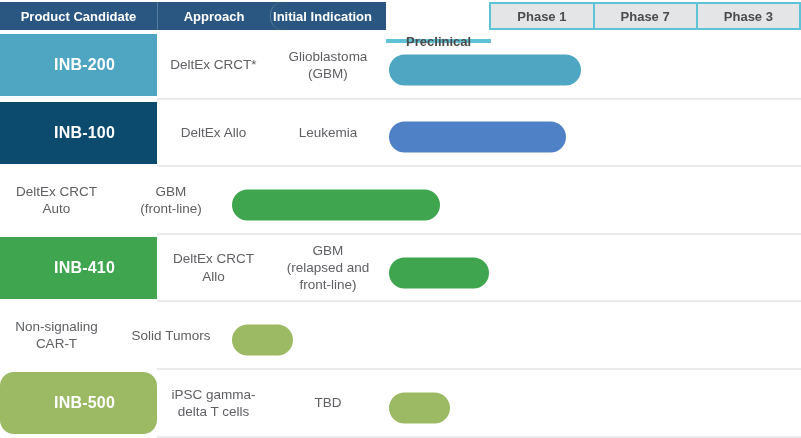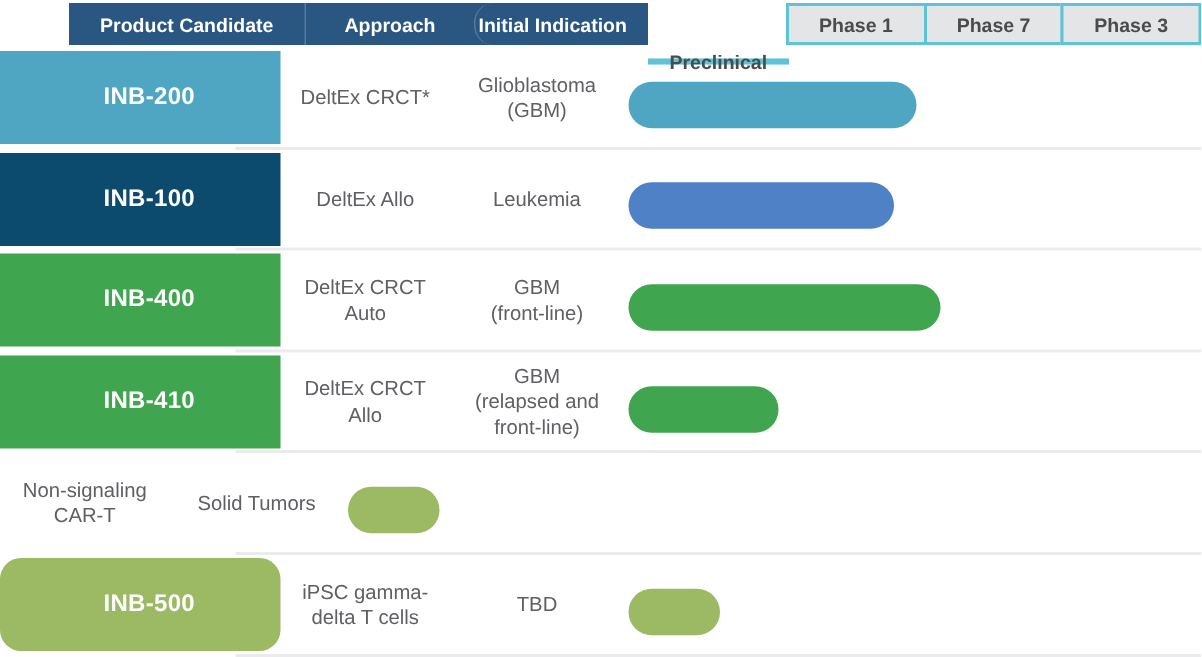--- a/index.html
+++ b/index.html
@@ -8,21 +8,21 @@
     --body-text:#5F6063; --divider:#EBEBED; --page-bg:#FFFFFF;
   }
   *{box-sizing:border-box;}
   html,body{margin:0;padding:0;background:var(--page-bg);}
   .pipeline{
     width:801px;height:438px;background:var(--page-bg);
     font-family:"Liberation Sans","DejaVu Sans",sans-serif;
     position:relative;overflow:hidden;padding-top:2px;
   }
   
-  .header{display:flex;height:28px;width:801px;padding-left:46px;}
+  .header{display:flex;height:28px;width:801px;}
   .header-left{display:flex;width:386px;background:var(--header-bg);}
   .header-cell{
     color:var(--header-text);font-weight:bold;font-size:13px;
     display:flex;align-items:center;justify-content:center;height:100%;
   }
   .header-cell.c1{width:157px;}
   .header-cell.c2{width:113px;border-left:1px solid rgba(255,255,255,0.22);}
   .header-cell.c3{width:104px;border-left:1px solid rgba(255,255,255,0.22);border-radius:13px;}
   .phase-header{display:flex;flex:1;}
   .phase-cell{
@@ -33,21 +33,21 @@
   }
   .phase-cell:first-child{margin-left:0;margin-top:37px;}
   
   .rows{margin-top:2px;}
   .row{height:67.6px;position:relative;display:flex;align-items:stretch;}
   .row-divider{
     position:absolute;left:157px;right:0;bottom:0;height:2px;
     background:var(--divider);
   }
   .candidate-cell{
-    width:187px;height:62px;margin-top:2px;
+    width:157px;height:62px;margin-top:2px;
     display:flex;align-items:center;justify-content:center;
     color:#fff;font-weight:bold;font-size:16px;letter-spacing:0.2px;padding-left:12px;
   }
   .text-cell{
     display:flex;align-items:center;justify-content:center;text-align:center;
     color:var(--body-text);font-size:13.5px;line-height:1.28;
     white-space:pre-line;padding-bottom:2px;
   }
   .approach-cell{width:113px;}
   .indication-cell{width:116px;}
@@ -93,21 +93,20 @@
       <div class="candidate-cell" style="background: #0c4a6e;">INB-100</div>
       <div class="text-cell approach-cell">DeltEx Allo</div>
       <div class="text-cell indication-cell">Leukemia</div>
       <div class="phase-track">
         <div class="progress-bar" style="width: 177px; background: rgb(78, 129, 198);"></div>
       </div>
       <div class="row-divider"></div>
     </div>
 
     <div class="row">
-      <div class="candidate-cell" style="background: rgb(63, 165, 79);">INB-400</div>
       <div class="text-cell approach-cell">DeltEx CRCT
 Auto</div>
       <div class="text-cell indication-cell">GBM
 (front-line)</div>
       <div class="phase-track">
         <div class="progress-bar" style="width: 208px; background: rgb(63, 165, 79);"></div>
       </div>
       <div class="row-divider"></div>
     </div>
 

